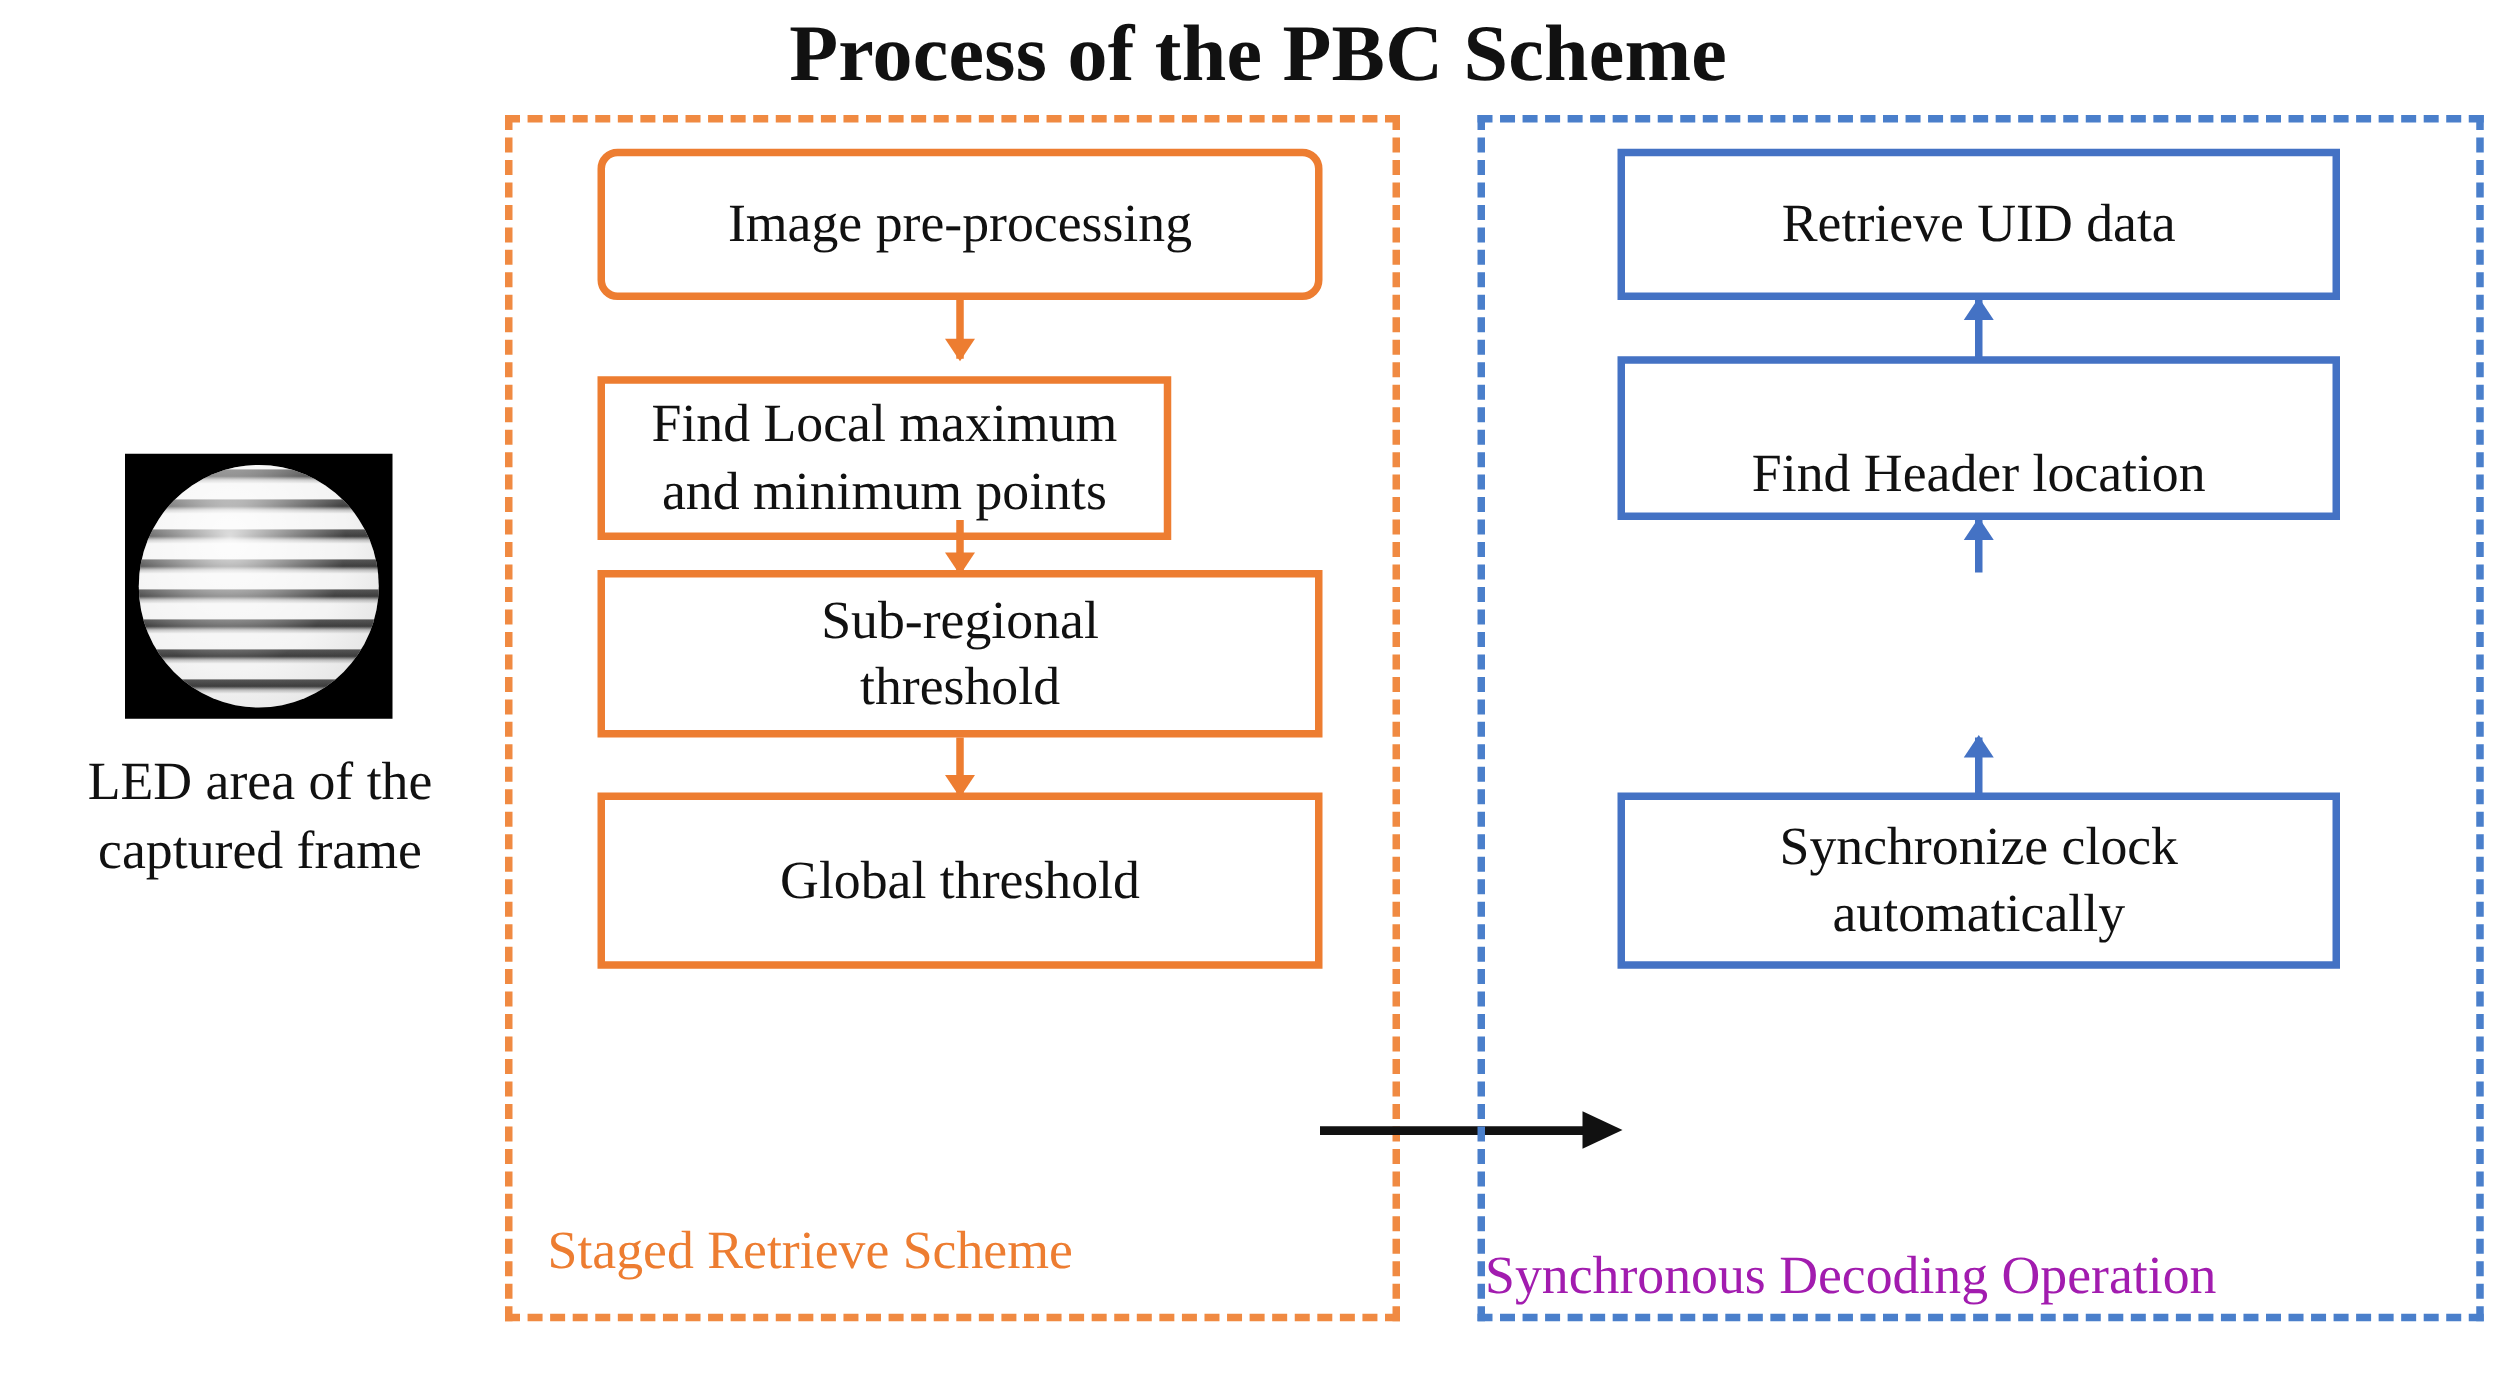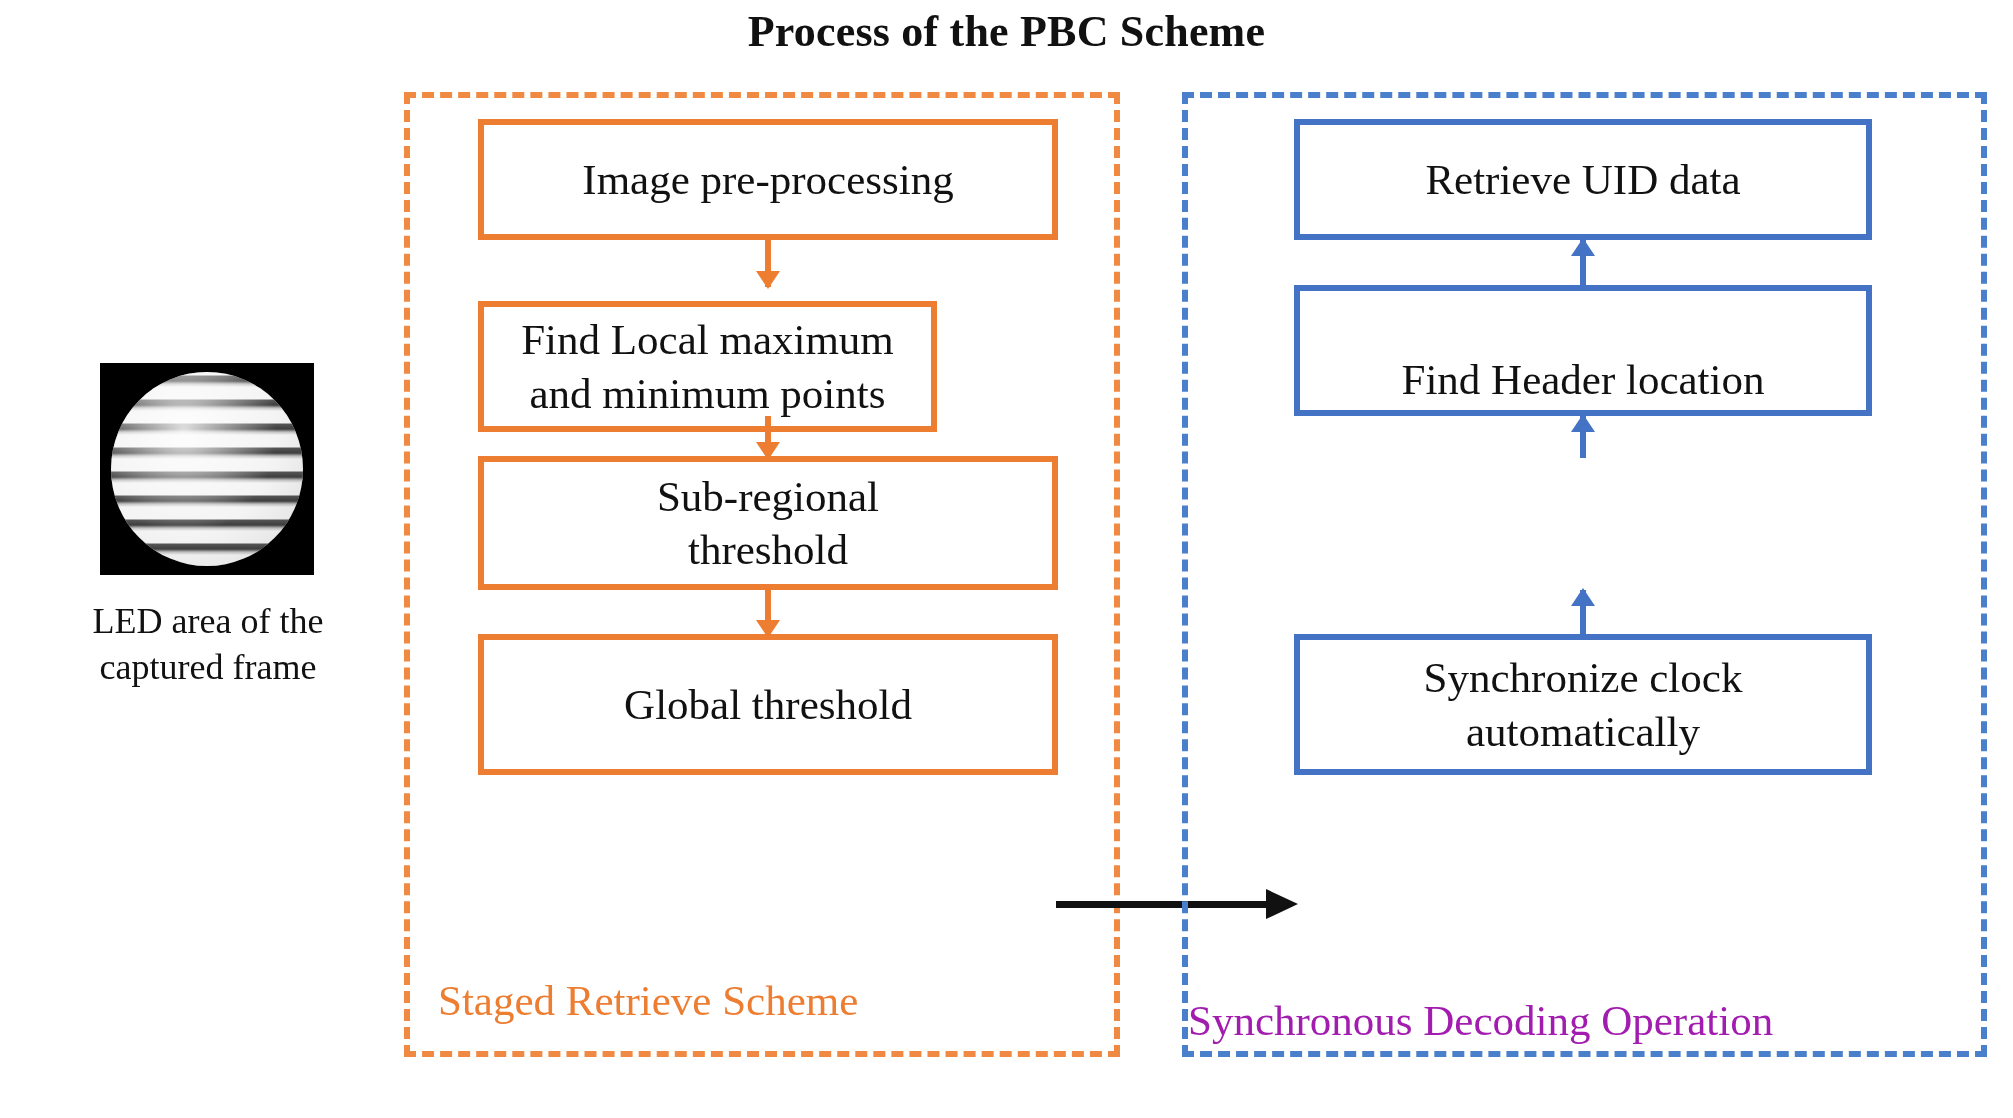--- a/index.html
+++ b/index.html
@@ -21,21 +21,21 @@
     background: #ffffff;
   }
 
   
   .title {
     position: absolute;
     left: 0;
     top: 6px;
     width: 2013px;
     text-align: center;
-    font-size: 44px;
+    font-size: 64px;
     font-weight: bold;
     letter-spacing: 0.2px;
     color: #111111;
   }
 
   
   .led-figure {
     position: absolute;
     left: 100px;
     top: 363px;
@@ -73,21 +73,21 @@
     inset: 0;
     background: radial-gradient(ellipse at 38% 30%, rgba(255,255,255,0.85) 0%, rgba(255,255,255,0.15) 55%, rgba(150,150,150,0.25) 100%);
     pointer-events: none;
   }
   .led-caption {
     position: absolute;
     left: 8px;
     top: 598px;
     width: 400px;
     text-align: center;
-    font-size: 36px;
+    font-size: 43px;
     line-height: 1.28;
     color: #111111;
   }
 
   
   .group {
     position: absolute;
     box-sizing: border-box;
     background: transparent;
   }
@@ -134,21 +134,21 @@
     text-align: center;
     font-size: 43px;
     line-height: 1.24;
     color: #111111;
     padding: 4px 12px;
   }
   .node-orange { border: 6px solid #ED7D31; }
   .node-blue   { border: 6px solid #4472C4; }
 
   
-  .o1 { left: 478px; top: 119px; width: 580px; height: 121px; }
+  .o1 { left: 478px; top: 119px; width: 580px; height: 121px; border-radius: 16px; }
   .o2 { left: 478px; top: 301px; width: 459px; height: 131px; }
   .o3 { left: 478px; top: 456px; width: 580px; height: 134px; }
   .o4 { left: 478px; top: 634px; width: 580px; height: 141px; }
 
   
   .b1 { left: 1294px; top: 119px; width: 578px; height: 121px; }
   .b2 { left: 1294px; top: 285px; width: 578px; height: 131px; align-items: flex-end; }
   .b3 { left: 1294px; top: 456px; width: 578px; height: 134px; }
   .b4 { left: 1294px; top: 634px; width: 578px; height: 141px; }
 

